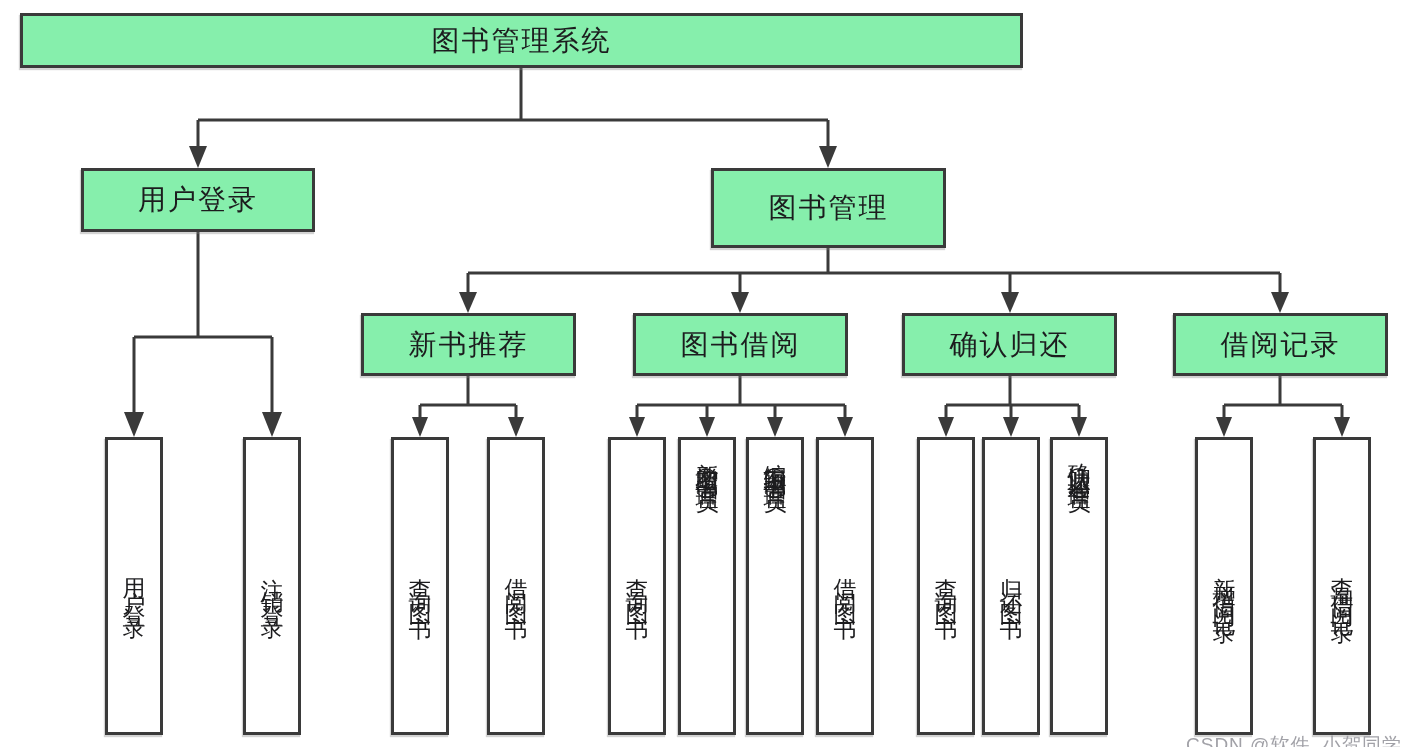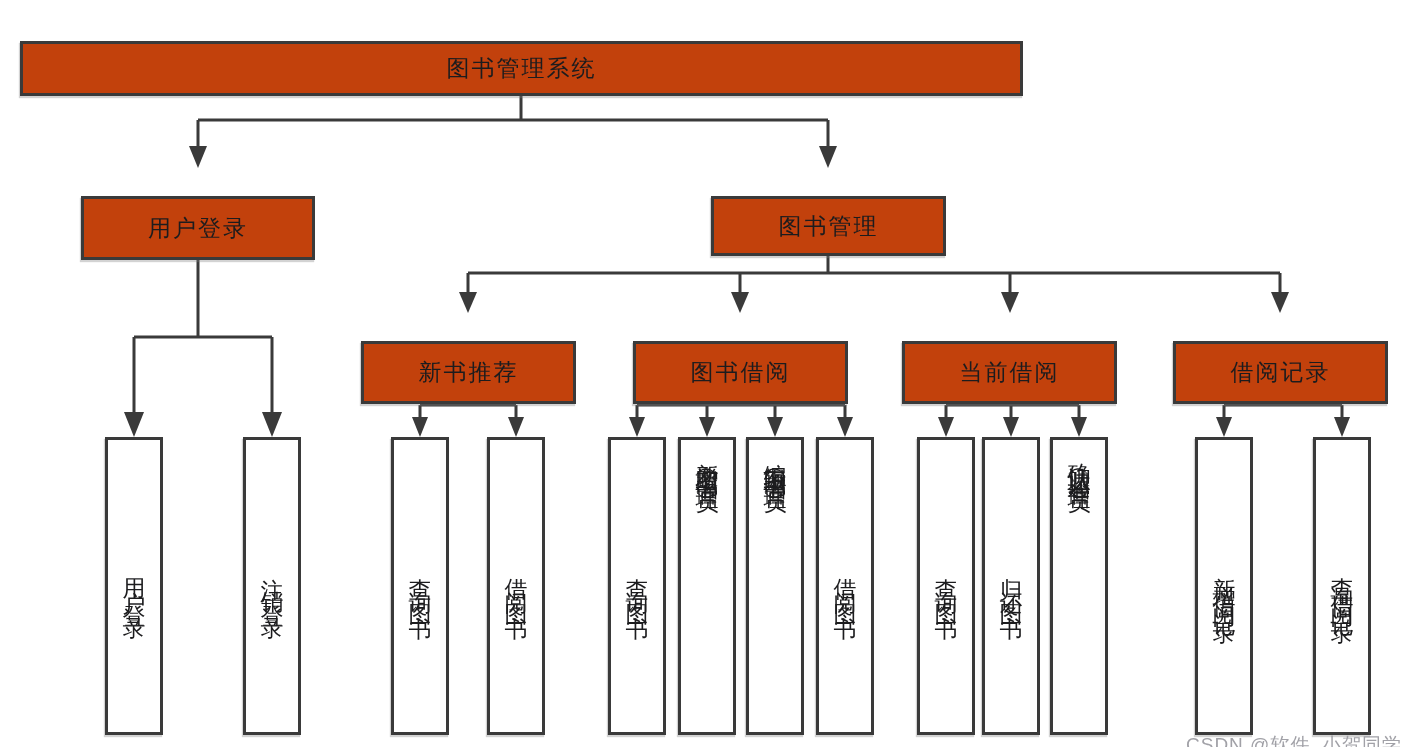--- a/index.html
+++ b/index.html
@@ -19,30 +19,29 @@
     position: absolute;
     left: 0;
     top: 0;
     width: 1405px;
     height: 747px;
   }
   .hnode {
     position: absolute;
     box-sizing: border-box;
     border: 3px solid #3a3a3a;
-    background: #c2410c;
+    background: #86efac;
     display: flex;
     align-items: center;
     justify-content: center;
-    font-size: 23px;
+    font-size: 28px;
     letter-spacing: 2px;
     color: #1c1c1e;
     box-shadow: -1px 2px 1px rgba(130,130,130,0.35);
     white-space: nowrap;
-    margin-top: 28px;
   }
   .leaf {
     position: absolute;
     box-sizing: border-box;
     top: 437px;
     width: 58px;
     height: 298px;
     border: 3px solid #3a3a3a;
     background: #ffffff;
     display: flex;
@@ -112,25 +111,25 @@
       <polygon points="1071,417 1087,417 1079,437"></polygon>
 
       <polygon points="1216,417 1232,417 1224,437"></polygon>
       <polygon points="1334,417 1350,417 1342,437"></polygon>
     </g>
   </svg>
 
   <div class="hnode" style="left:20px; top:13px; width:1003px; height:55px;">图书管理系统</div>
 
   <div class="hnode" style="left:81px; top:168px; width:234px; height:64px;">用户登录</div>
-  <div class="hnode" style="left:711px; top:168px; width:235px; height:60px;">图书管理</div>
+  <div class="hnode" style="left:711px; top:168px; width:235px; height:80px;">图书管理</div>
 
   <div class="hnode" style="left:633px; top:313px; width:215px; height:63px;">图书借阅</div>
   <div class="hnode" style="left:361px; top:313px; width:215px; height:63px;">新书推荐</div>
-  <div class="hnode" style="left:902px; top:313px; width:215px; height:63px;">当前借阅</div>
+  <div class="hnode" style="left:902px; top:313px; width:215px; height:63px;">确认归还</div>
   <div class="hnode" style="left:1173px; top:313px; width:215px; height:63px;">借阅记录</div>
 
   <div class="leaf" style="left:105px;">
     <span class="vtext">用户登录</span>
   </div>
   <div class="leaf" style="left:243px;">
     <span class="vtext">注销登录</span>
   </div>
 
   <div class="leaf" style="left:391px;">

